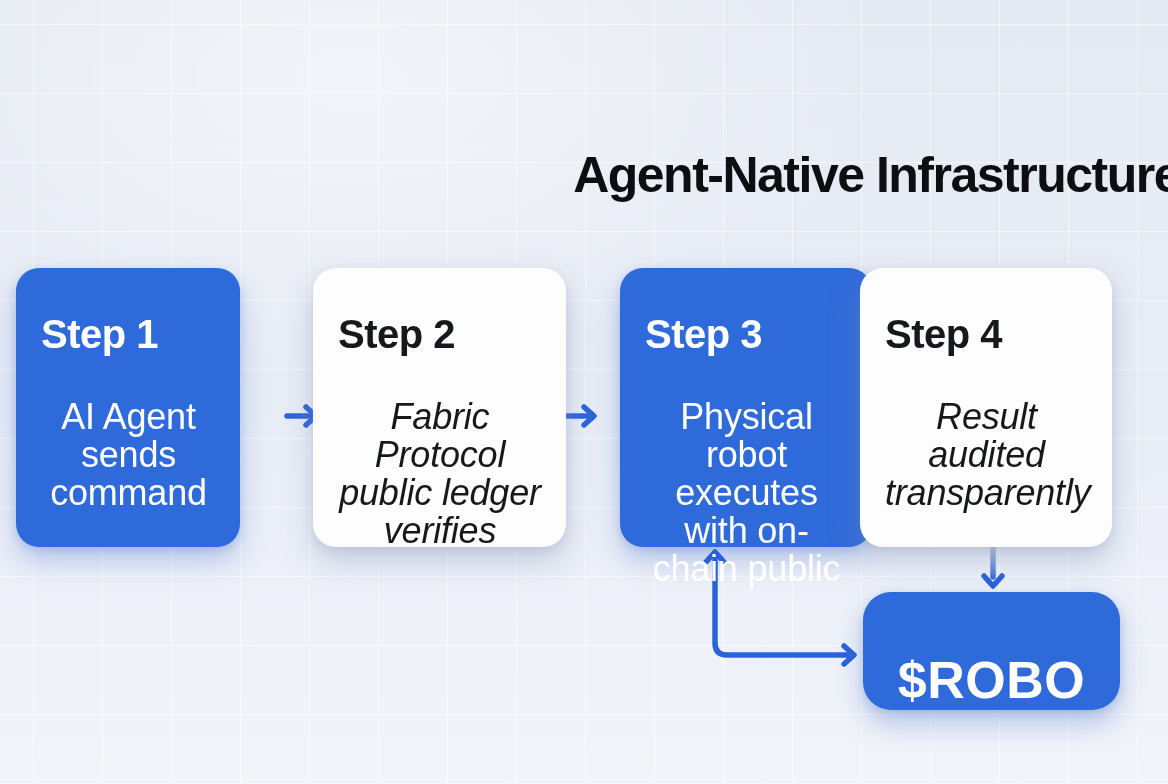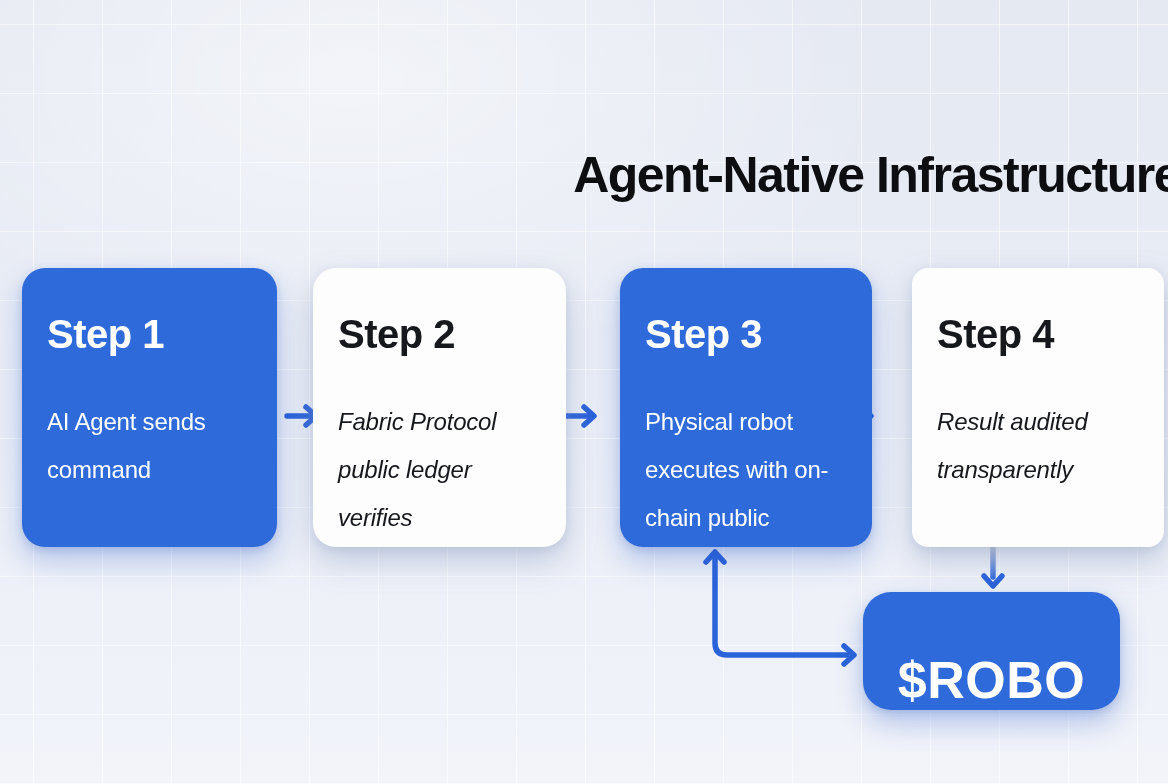--- a/index.html
+++ b/index.html
@@ -32,30 +32,30 @@
   .card[data-variant="blue"]{
     background:var(--accent-blue,#2e6ada);
     color:var(--light-text,#ffffff);
     box-shadow:0 14px 28px rgba(43,90,196,.28), 0 3px 8px rgba(43,90,196,.18);
   }
   .card[data-variant="white"]{
     background:#fdfdfe;
     color:var(--dark-text,#16181c);
     box-shadow:0 14px 30px rgba(124,143,182,.38), 0 3px 8px rgba(124,143,182,.16);
   }
-  .pos0{left:22px;width:255px;}
+  .pos0{left:16px;width:224px;}
   .pos1{left:313px;width:253px;}
   .pos2{left:591px;width:252px;margin-left:29px;}
-  .pos3{left:912px;width:252px;border-radius:16px;}
+  .pos3{left:860px;width:252px;}
   .card-label{
     font-size:40px;font-weight:700;letter-spacing:-0.5px;line-height:1.2;
   }
   .card-desc{
     margin-top:40px;max-width:210px;
-    font-size:24px;font-weight:500;line-height:48px;letter-spacing:-0.2px;
+    font-size:36px;font-weight:500;line-height:38px;letter-spacing:-0.2px;text-align:center;
   }
   .card[data-variant="white"] .card-desc{font-weight:500;font-style:italic;}
   .token{
     position:absolute;left:863px;top:592px;width:257px;height:118px;
     border-radius:28px;
     display:flex;align-items:flex-end;justify-content:center;
   }
   .token[data-variant="blue"]{
     background:var(--accent-blue,#2e6ada);
     color:var(--light-text,#ffffff);

